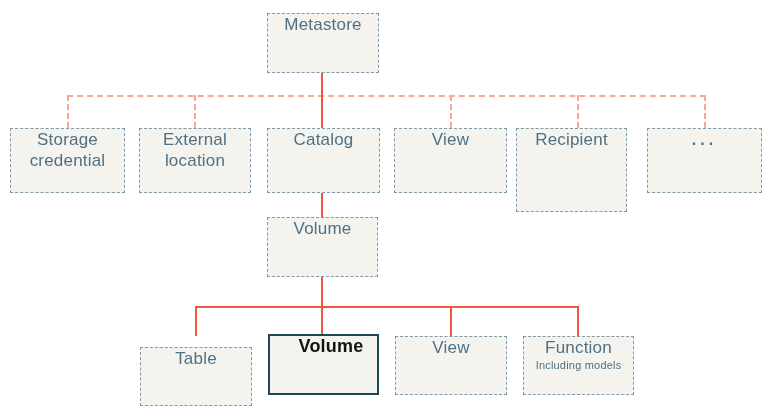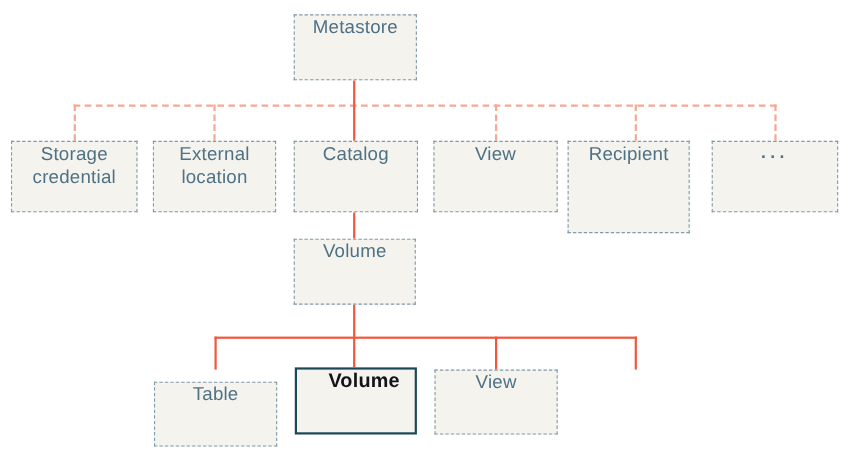--- a/index.html
+++ b/index.html
@@ -140,14 +140,18 @@
   </div>
 
   <div class="node node--solid" id="n-volume">
     <span>Volume</span>
   </div>
 
   <div class="node" id="n-view">
     <span>View</span>
   </div>
 
+  <div class="node" id="n-function">
+    <span>Function</span>
+    <span class="node__sublabel">Including models</span>
+  </div>
 
 </div>
 
 </body></html>

